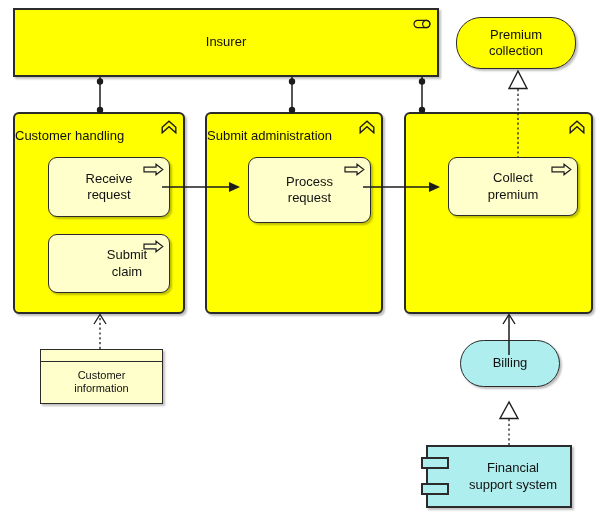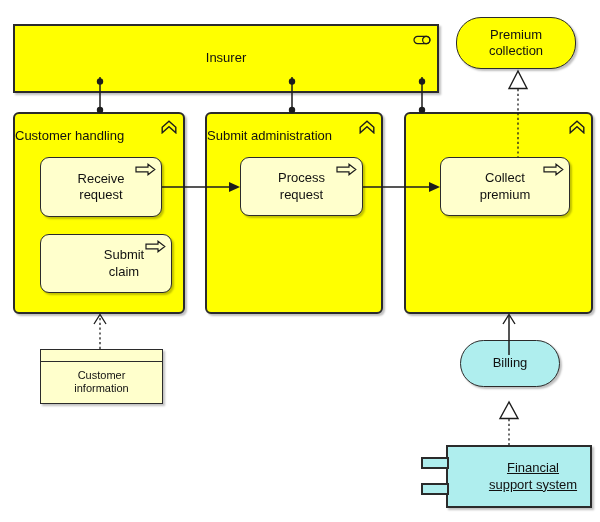--- a/index.html
+++ b/index.html
@@ -9,46 +9,46 @@
   }
   .node{position:absolute;box-sizing:border-box;border:2px solid #2b2b2b;
         box-shadow:2px 2px 2px rgba(0,0,0,0.25);}
   .yellow{background:var(--business-yellow,#FFFF00);}
   .lightyellow{background:var(--process-yellow,#FFFFCC);}
   .cyan{background:var(--application-cyan,#AFEEEE);}
   .centerlabel{display:flex;align-items:center;justify-content:center;
                text-align:center;white-space:pre-line;font-size:13px;line-height:1.25;
                width:100%;height:100%;}
   
-  #insurer{left:13px;top:8px;width:426px;height:69px;margin-top:16px;}
+  #insurer{left:13px;top:8px;width:426px;height:69px;}
   #insurer .icon{position:absolute;top:5px;right:6px;}
   
   #premium-collection{left:456px;top:17px;width:120px;height:52px;border-radius:25px;border-width:1.7px;}
   
   .func{top:112px;height:202px;border-radius:6px;}
   #customer-handling{left:13px;width:172px;}
   #basic-administration{left:205px;width:178px;}
   #financial-handling{left:404px;width:189px;}
   .func-title{position:absolute;top:14px;left:0;width:100%;text-align:left;font-size:13px;}
   .func .icon{position:absolute;top:6px;right:6px;}
   
-  .proc{border-radius:9px;border-width:1.7px;}
+  .proc{border-radius:9px;border-width:1.7px;margin-left:8px;}
   #receive-request{left:40px;top:157px;width:122px;height:60px;}
-  #submit-claim{left:40px;top:234px;width:132px;height:59px;padding-left:36px;}
-  #process-request{left:240px;top:157px;width:123px;height:59px;}
+  #submit-claim{left:40px;top:234px;width:122px;height:59px;padding-left:36px;}
+  #process-request{left:240px;top:157px;width:123px;height:66px;}
   #collect-premium{left:440px;top:157px;width:130px;height:59px;}
   .proc .icon{position:absolute;top:4px;right:5px;}
   
   #customer-information{left:40px;top:349px;width:123px;height:55px;border-width:1.7px;}
   #customer-information .obj-head{height:11px;border-bottom:1.5px solid #2b2b2b;}
   #customer-information .obj-body{display:flex;align-items:center;justify-content:center;
       text-align:center;white-space:pre-line;font-size:11px;line-height:1.25;height:calc(100% - 12.5px);}
   
   #billing{left:460px;top:340px;width:100px;height:47px;border-radius:24px;border-width:1.7px;}
-  #financial-support-system{left:446px;top:445px;width:146px;height:63px;text-decoration:underline;}
+  #financial-support-system{left:426px;top:445px;width:146px;height:63px;}
   #financial-support-system .centerlabel{padding-left:28px;box-sizing:border-box;}
   .lug{position:absolute;box-sizing:border-box;width:28px;height:12px;
        border:2px solid #2b2b2b;background:var(--application-cyan,#AFEEEE);}
   #lug1{left:421px;top:457px;} #lug2{left:421px;top:483px;}
   
   #connectors{position:absolute;left:0;top:0;z-index:10;pointer-events:none;}
   svg .stroke{stroke:#1c1c1c;fill:none;}
 </style>
 </head>
 <body>

